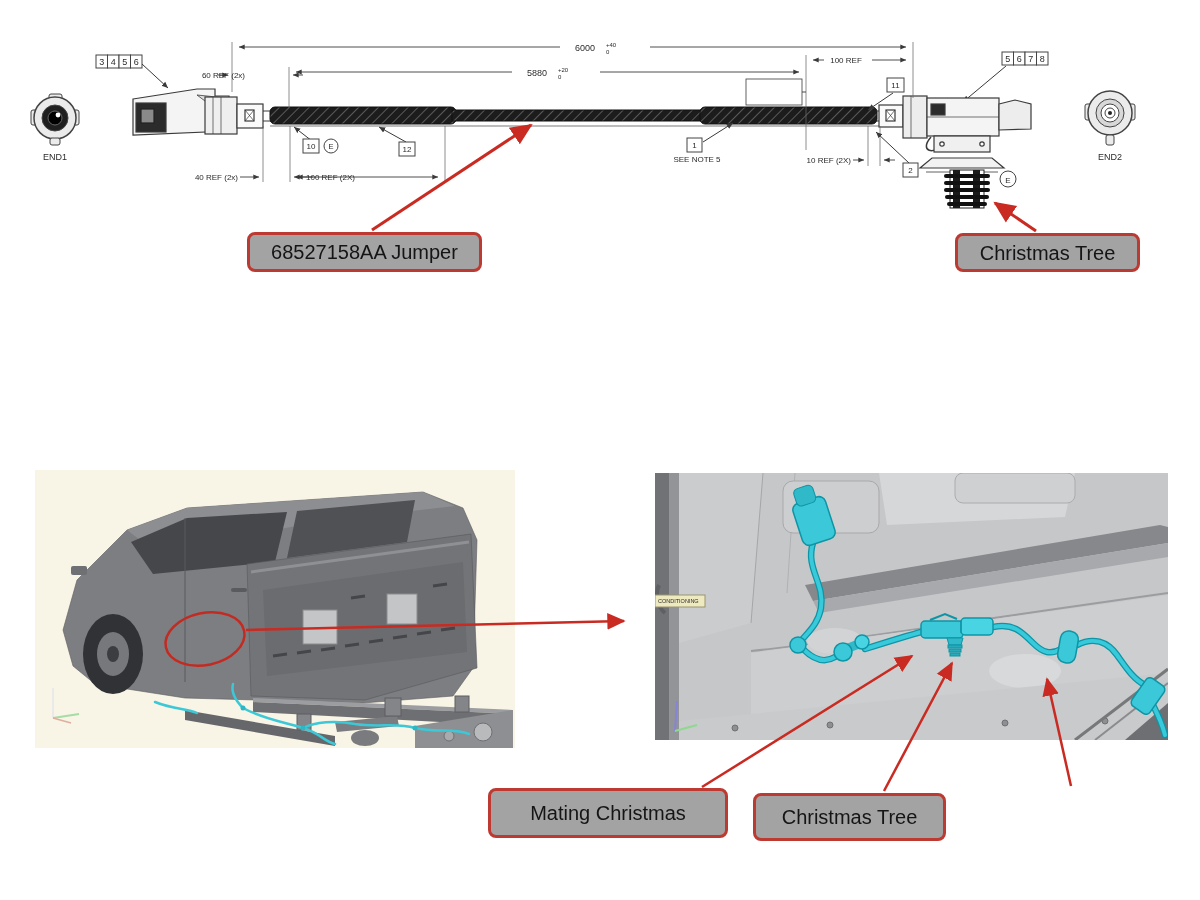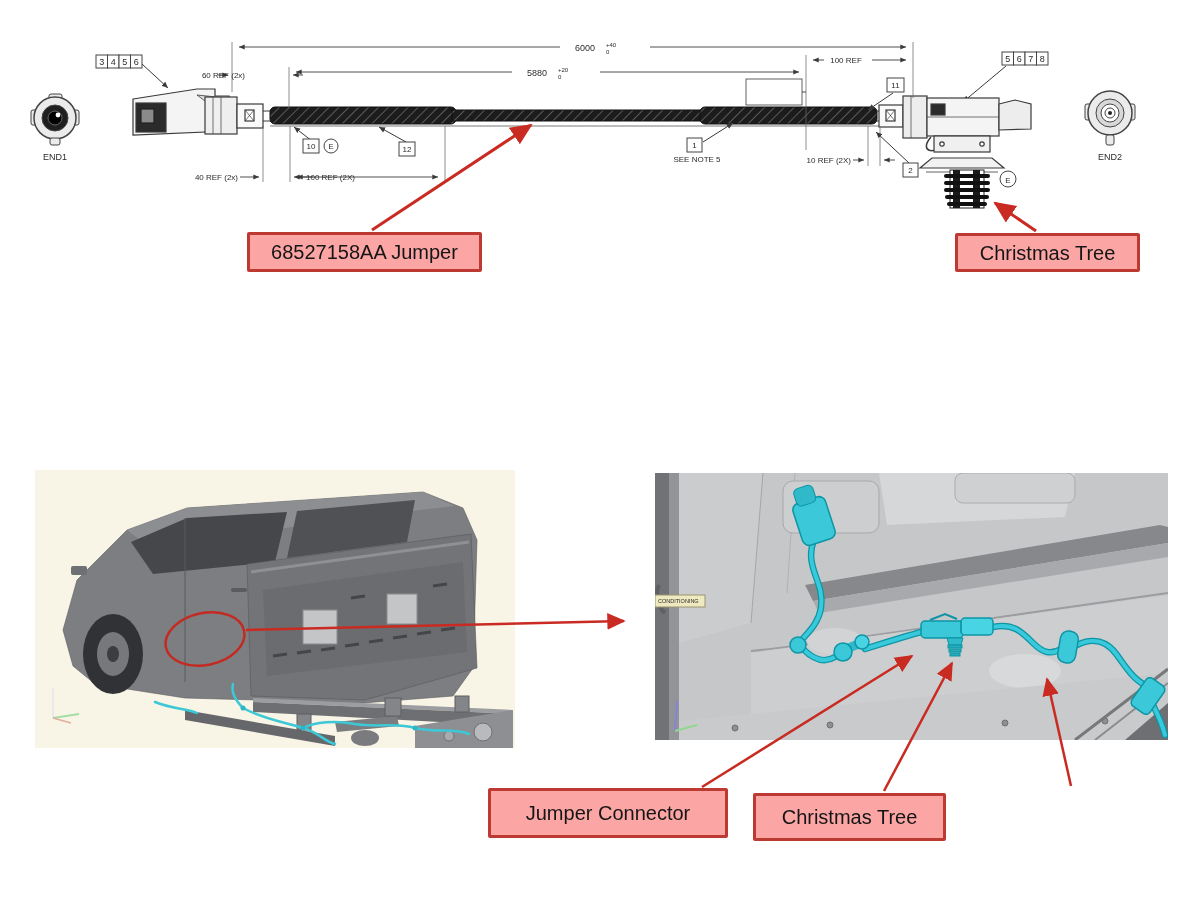--- a/index.html
+++ b/index.html
@@ -1,19 +1,19 @@
 <!DOCTYPE html>
 <html><head>
 <meta charset="utf-8">
 <style>
   html,body{margin:0;padding:0;background:#fff;}
   .stage{position:relative;width:1200px;height:900px;background:#ffffff;overflow:hidden;
          font-family:"Liberation Sans",sans-serif;}
   .cad{position:absolute;}
-  .redbox{position:absolute;background:#fca5a5;border:3px solid #bd3a32;border-radius:2px;
+  .redbox{position:absolute;background:#a3a3a3;border:3px solid #bd3a32;border-radius:8px;
           display:flex;flex-direction:column;align-items:center;justify-content:center;
           color:#151515;font-size:20px;z-index:6;text-align:center;line-height:1.5;}
   .redbox .l2{font-size:21px;}
   svg text{font-family:"Liberation Sans",sans-serif;fill:#2b2b2b;}
   .ovl{position:absolute;inset:0;z-index:5;pointer-events:none;}
 </style>
 </head>
 <body>
 
 <div class="stage">
@@ -375,21 +375,21 @@
 
   <div class="redbox" style="left:247px;top:232px;width:229px;height:34px;">
     <span>68527158AA Jumper</span>
   </div>
 
   <div class="redbox" style="left:955px;top:233px;width:179px;height:33px;">
     <span>Christmas Tree</span>
   </div>
 
   <div class="redbox" style="left:488px;top:788px;width:234px;height:44px;">
-    <span>Jumper Connector</span>
+    <span>Mating Christmas</span>
   </div>
 
   <div class="redbox" style="left:753px;top:793px;width:187px;height:42px;">
     <span>Christmas Tree</span>
   </div>
 
 
 </div>
 
 </body></html>

